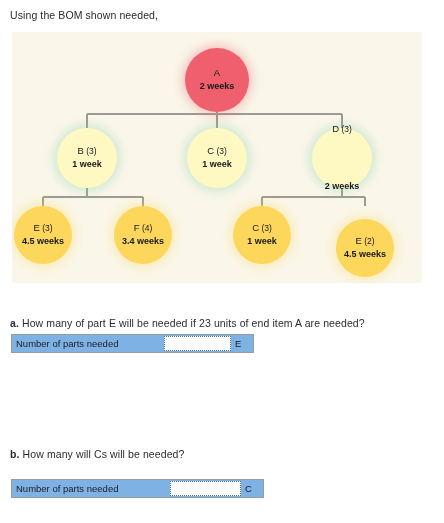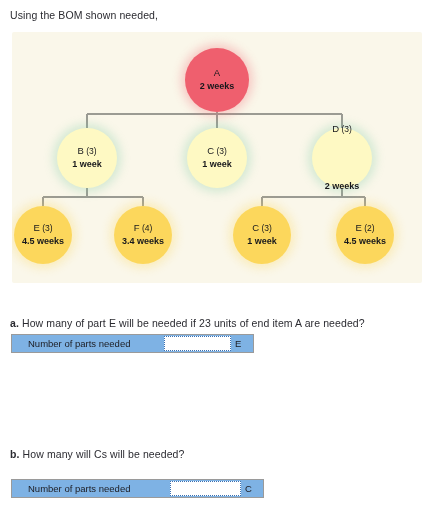--- a/index.html
+++ b/index.html
@@ -119,21 +119,21 @@
     align-items: stretch;
     font-size: 9.5px;
   }
   #answer-table-a { top: 334px; width: 243px; }
   #answer-table-b { top: 479px; width: 253px; }
 
   .cell-label {
     flex: 0 0 auto;
     display: flex;
     align-items: center;
-    padding-left: 16px;
+    padding-left: 4px;
     color: #1c1c22;
     white-space: nowrap;
   }
   #answer-table-a .cell-label { width: 152px; }
   #answer-table-b .cell-label { width: 158px; }
 
   .cell-input {
     flex: 1 1 auto;
     background: #ffffff;
     border: 1px dotted #3a6fb0;
@@ -208,21 +208,21 @@
         <div class="n-lead">4.5 weeks</div>
       </div>
       <div class="node lvl2" style="left: 131px; top: 203px;">
         <div class="n-code">F<span class="mult"> (4)</span></div>
         <div class="n-lead">3.4 weeks</div>
       </div>
       <div class="node lvl2" style="left: 250px; top: 203px;">
         <div class="n-code">C<span class="mult"> (3)</span></div>
         <div class="n-lead">1 week</div>
       </div>
-      <div class="node lvl2" style="left: 353px; top: 203px; align-items: center;">
+      <div class="node lvl2" style="left: 353px; top: 216px; align-items: center;">
         <div class="n-code">E<span class="mult"> (2)</span></div>
         <div class="n-lead">4.5 weeks</div>
       </div>
     </div>
 </div>
 
 <div class="question" id="question-a">
   <span class="qlabel">a.</span>
   <span>How many of part E will be needed if 23 units of end item A are needed?</span>
 </div>

